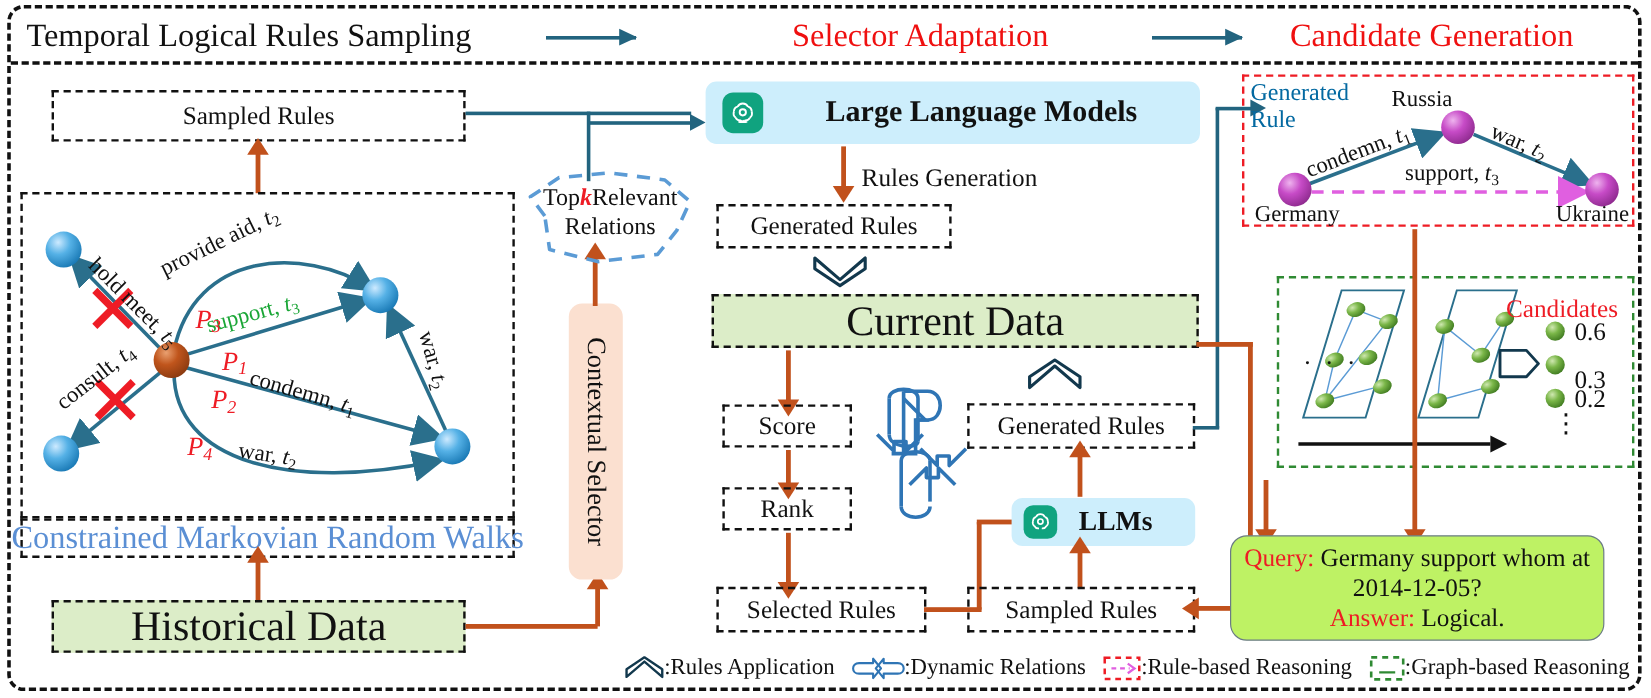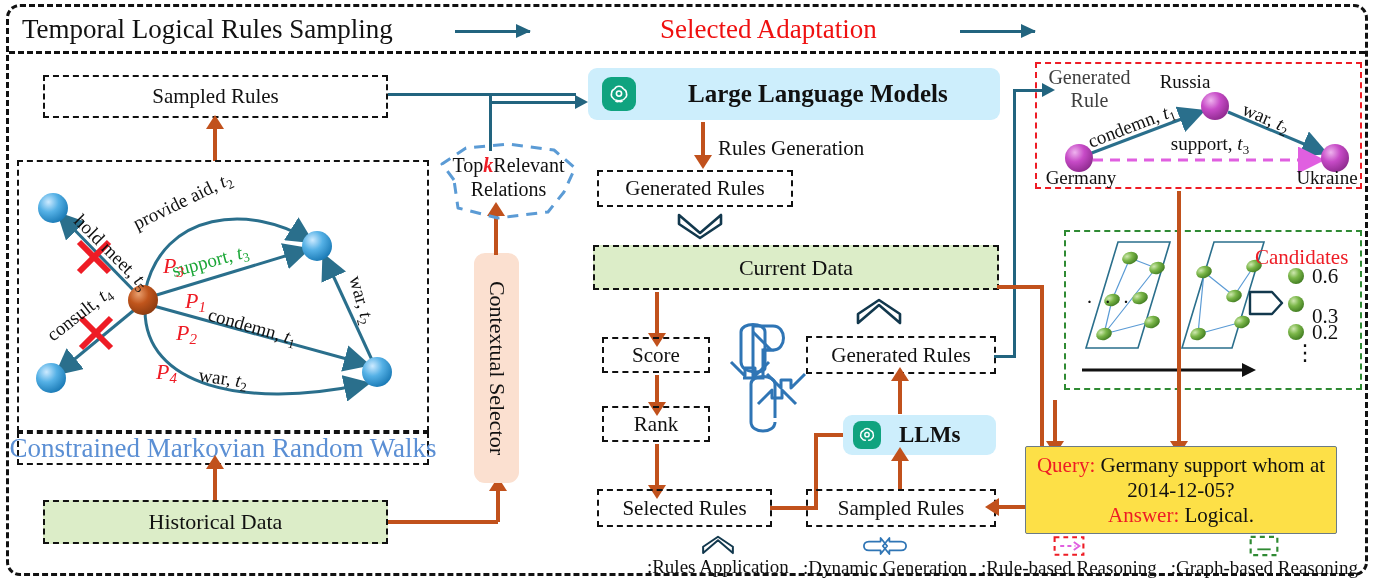--- a/index.html
+++ b/index.html
@@ -23,25 +23,25 @@
   .arrow-h{height:3px;background:#22647f;}
   .arrow-h:after{content:"";position:absolute;right:-1px;top:-6px;border-left:15px solid #22647f;
     border-top:7.5px solid transparent;border-bottom:7.5px solid transparent;}
 
   
   .box-dash{border:2.5px dashed #111;box-sizing:border-box;background:transparent;text-align:right;}
   .box-green{border:2.5px dashed #111;box-sizing:border-box;background:#dcedc8;}
   .box-llm{background:#cdeefc;border-radius:9px;box-sizing:border-box;}
   .box-red{border:2.5px dashed #ee1c25;box-sizing:border-box;}
   .box-greendash{border:2.5px dashed #2f8a33;box-sizing:border-box;}
-  .box-round{border:1.8px solid #6b7b85;border-radius:2px;box-sizing:border-box;background:#fde047;}
+  .box-round{border:1.8px solid #6b7b85;border-radius:14px;box-sizing:border-box;background:#bef264;}
   .box-sel{background:#fbe0d0;border-radius:11px;box-sizing:border-box;}
 
   .lbl{font-size:21px;color:#111;white-space:nowrap;}
-  .lbl-lg{font-size:22px;}
+  .lbl-lg{font-size:35px;}
   .lbl-b{font-weight:bold;}
 
   
   .ar-o{background:#c1511c;position:absolute;}
   .ar-o-v{width:4px;}
   .ar-o-h{height:4px;}
   .head-up:after{content:"";position:absolute;left:-7px;top:-13px;
      border-bottom:14px solid #c1511c;border-left:9px solid transparent;border-right:9px solid transparent;}
   .head-down:after{content:"";position:absolute;left:-7px;bottom:-13px;
      border-top:14px solid #c1511c;border-left:9px solid transparent;border-right:9px solid transparent;}
@@ -52,43 +52,44 @@
 
   
   .ar-t{background:#22647f;position:absolute;}
   .ar-t-v{width:3px;}
   .ar-t-h{height:3px;}
   .t-head-right:after{content:"";position:absolute;right:-12px;top:-6px;
      border-left:13px solid #22647f;border-top:7.5px solid transparent;border-bottom:7.5px solid transparent;}
 
   .legend{bottom:6px;left:0;width:1376px;height:38px;}
   .legend-row{display:flex;align-items:center;justify-content:flex-end;gap:0px;padding-right:18px;height:38px;}
-  .legend-item{display:flex;align-items:center;font-size:19px;color:#111;white-space:nowrap;margin-left:14px;flex-direction:column;}
+  .legend-item{display:flex;align-items:center;font-size:19px;color:#111;white-space:nowrap;margin-left:14px;}
 
   .cmrw{color:#5b8fd4;font-size:27px;white-space:nowrap;}
 
   .gpt-badge{width:34px;height:34px;border-radius:9px;background:#10a37f;
      display:flex;align-items:center;justify-content:center;}
   .gpt-badge.small{width:28px;height:28px;border-radius:8px;}
 
   svg{display:block;overflow:visible;}
   .nolbl{user-select:none;}
 </style>
 </head>
 <body>
 
 <div id="root">
 
   <div class="abs outer"></div>
   <div class="abs hdr-sep"></div>
 
   <div class="abs hdr-t hdr-black" style="left:22px;">Temporal Logical Rules Sampling</div>
   <div class="abs arrow-h" style="left:455px;top:30px;width:75px;"></div>
-  <div class="abs hdr-t hdr-red" style="left:660px;">Selected Adaptation</div>
+  <div class="abs hdr-t hdr-red" style="left:660px;">Selector Adaptation</div>
   <div class="abs arrow-h" style="left:960px;top:30px;width:75px;"></div>
+  <div class="abs hdr-t hdr-red" style="left:1075px;">Candidate Generation</div>
 
   <div class="abs box-dash ctr" style="left:43px;top:75px;width:345px;height:43px;">
     <span class="lbl">Sampled Rules</span>
   </div>
 
   <div class="abs ar-o ar-o-v head-up" style="left:213px;top:128px;height:33px;"></div>
 
   <div class="abs box-dash" style="left:17px;top:160px;width:412px;height:272px;"></div>
 
   <svg class="abs nolbl" style="left:17px;top:160px;" width="412" height="272" viewBox="0 0 412 272">
@@ -274,21 +275,21 @@
 
   <div class="abs ar-t ar-t-h" style="left:994px;top:355px;width:22px;"></div>
   <div class="abs ar-t ar-t-v" style="left:1013px;top:90px;height:267px;"></div>
   <div class="abs ar-t ar-t-h t-head-right" style="left:1013px;top:89px;width:30px;"></div>
 
   <div class="abs ar-o ar-o-h" style="left:997px;top:285px;width:47px;"></div>
   <div class="abs ar-o ar-o-v" style="left:1040px;top:285px;height:222px;"></div>
   <div class="abs ar-o ar-o-h head-left" style="left:998px;top:505px;width:44px;"></div>
 
   <div class="abs box-red" style="left:1035px;top:62px;width:327px;height:127px;"></div>
-  <div class="abs" style="left:1042px;top:66px;width:95px;text-align:center;color:#404040;font-size:20px;line-height:23px;">
+  <div class="abs" style="left:1042px;top:66px;width:95px;text-align:left;color:#0369a1;font-size:20px;line-height:23px;">
     <div>Generated</div>
     <div>Rule</div>
   </div>
 
   <svg class="abs" style="left:1035px;top:62px;" width="327" height="127" viewBox="0 0 327 127">
     <defs>
       <marker id="ah-teal2" markerWidth="9" markerHeight="9" refX="7" refY="4.5" orient="auto">
         <path d="M0,0 L9,4.5 L0,9 z" fill="#2a6f8c"></path>
       </marker>
       <marker id="ah-pink" markerWidth="9" markerHeight="9" refX="7" refY="4.5" orient="auto">
@@ -400,21 +401,21 @@
         </svg>
         <span>:Rules Application</span>
       </div>
       <div class="legend-item">
         <svg width="44" height="22" viewBox="0 0 60 30">
           <g fill="none" stroke="#2f75b5" stroke-width="2.4" stroke-linejoin="round">
             <path d="M8,9 C-1,9 -1,21 8,21 L24,21 L24,26 L33,15 L24,4 L24,9 Z"></path>
             <path d="M52,21 C61,21 61,9 52,9 L36,9 L36,4 L27,15 L36,26 L36,21 Z"></path>
           </g>
         </svg>
-        <span>:Dynamic Generation</span>
+        <span>:Dynamic Relations</span>
       </div>
       <div class="legend-item">
         <svg width="32" height="22" viewBox="0 0 40 26">
           <rect x="2" y="2" width="36" height="22" fill="none" stroke="#ee1c25" stroke-width="2.6" stroke-dasharray="6,5"></rect>
           <line x1="9" y1="13" x2="28" y2="13" stroke="#e05fe0" stroke-width="2.4" stroke-dasharray="5,4"></line>
           <path d="M26,8 L33,13 L26,18" fill="none" stroke="#e05fe0" stroke-width="2.4"></path>
         </svg>
         <span>:Rule-based Reasoning</span>
       </div>
       <div class="legend-item">

